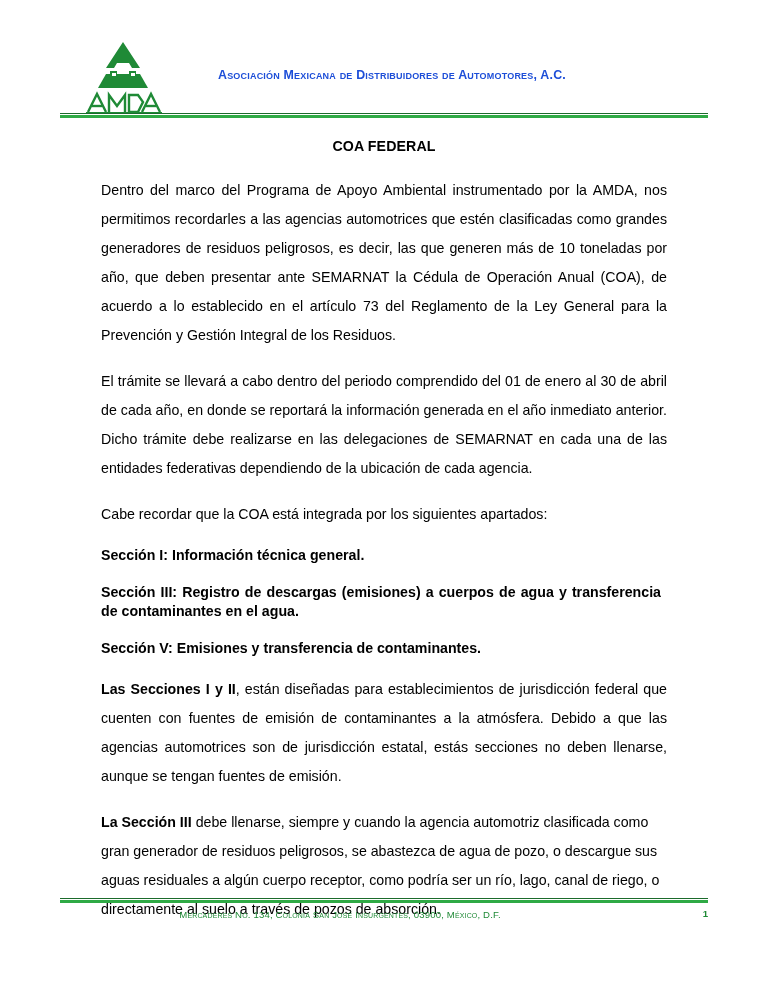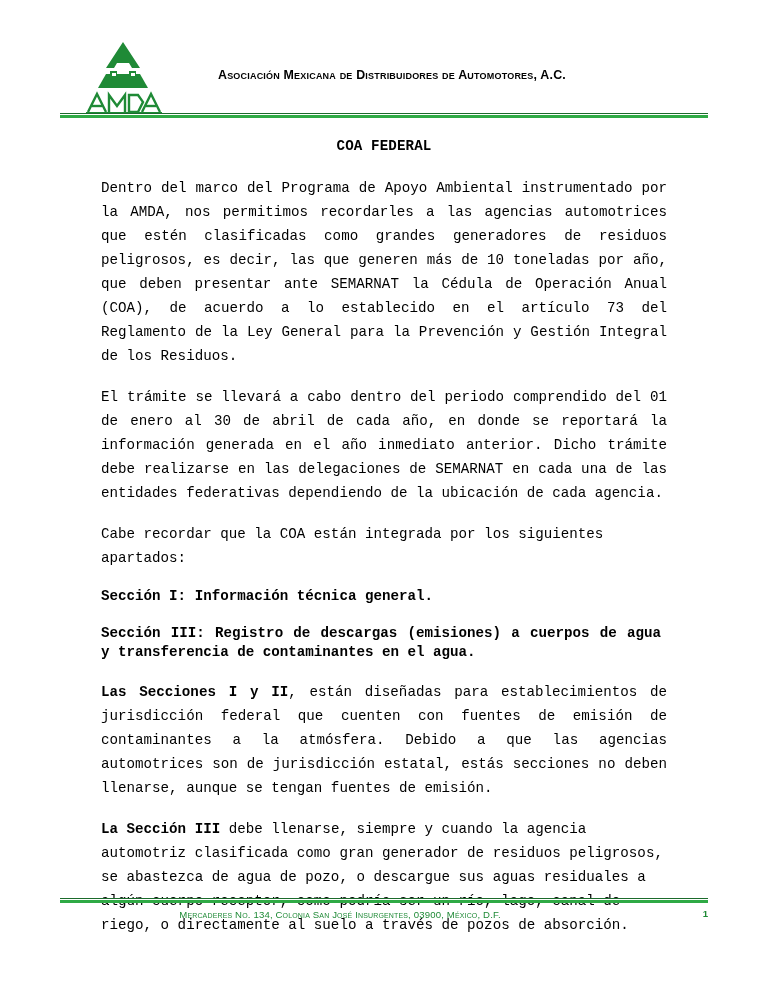--- a/index.html
+++ b/index.html
@@ -39,21 +39,21 @@
     height: 78px;
   }
   .logo svg { display: block; }
 
   .org-title {
     position: absolute;
     left: 218px;
     top: 68px;
     font-size: 12.4px;
     font-weight: bold;
-    color: #000000;
+    color: #1d4ed8;
     font-variant: small-caps;
     letter-spacing: 0.2px;
     white-space: nowrap;
   }
 
   .rule-top {
     position: absolute;
     left: 60px;
     top: 113px;
     width: 648px;
@@ -70,35 +70,34 @@
     height: 3px;
     background: #2faa45;
   }
 
   
   .content {
     position: absolute;
     left: 101px;
     top: 138px;
     width: 566px;
-    font-family: Liberation Mono, monospace;
   }
 
   .doc-title {
     text-align: center;
     font-size: 14.2px;
     font-weight: bold;
     margin: 0 0 22px 0;
     letter-spacing: 0.1px;
   }
 
   p.para {
     margin: 0 0 17px 0;
     font-size: 14.2px;
-    line-height: 24px;
+    line-height: 29px;
     text-align: justify;
     text-justify: inter-word;
   }
   p.para.lastline-left {
     text-align: left;
   }
   p.para.plain {
     text-align: left;
   }
 
@@ -194,25 +193,26 @@
   </div>
 
   <div class="content">
 
     <div class="doc-title">COA FEDERAL</div>
 
     <p class="para">Dentro del marco del Programa de Apoyo Ambiental instrumentado por la AMDA, nos permitimos recordarles a las agencias automotrices que estén clasificadas como grandes generadores de residuos peligrosos, es decir, las que generen más de 10 toneladas por año, que deben presentar ante SEMARNAT la Cédula de Operación Anual (COA), de acuerdo a lo establecido en el artículo 73 del Reglamento de la Ley General para la Prevención y Gestión Integral de los Residuos.</p>
 
     <p class="para">El trámite se llevará a cabo dentro del periodo comprendido del 01 de enero al 30 de abril de cada año, en donde se reportará la información generada en el año inmediato anterior. Dicho trámite debe realizarse en las delegaciones de SEMARNAT  en cada una de las entidades federativas dependiendo de la ubicación de cada agencia.</p>
 
-    <p class="para plain">Cabe recordar que la COA  están integrada por los siguientes apartados:</p>
+    <p class="para plain">Cabe recordar que la COA  está integrada por los siguientes apartados:</p>
 
 
     <p class="section-head">Sección I:  Información técnica general.</p>
     <p class="section-head">Sección III: Registro de descargas (emisiones) a cuerpos de agua y transferencia de contaminantes en el agua.</p>
+    <p class="section-head">Sección V: Emisiones y transferencia de contaminantes.</p>
 
 
     <p class="para"><b class="strong">Las Secciones I y II</b><span>, están diseñadas para establecimientos de jurisdicción federal que cuenten con fuentes de emisión de contaminantes a la atmósfera. Debido a que las agencias automotrices son de jurisdicción estatal, estás secciones no deben llenarse, aunque se tengan fuentes de emisión.</span></p>
 
     <p class="para lastline-left"><b class="strong">La Sección III</b><span> debe llenarse, siempre y cuando la agencia automotriz clasificada como gran generador de residuos peligrosos, se abastezca de agua de pozo, o descargue sus aguas residuales a algún cuerpo receptor, como podría ser un río, lago, canal de riego, o directamente al suelo a través de pozos de absorción.</span></p>
 
   </div>
 
   <div class="footer">
 

